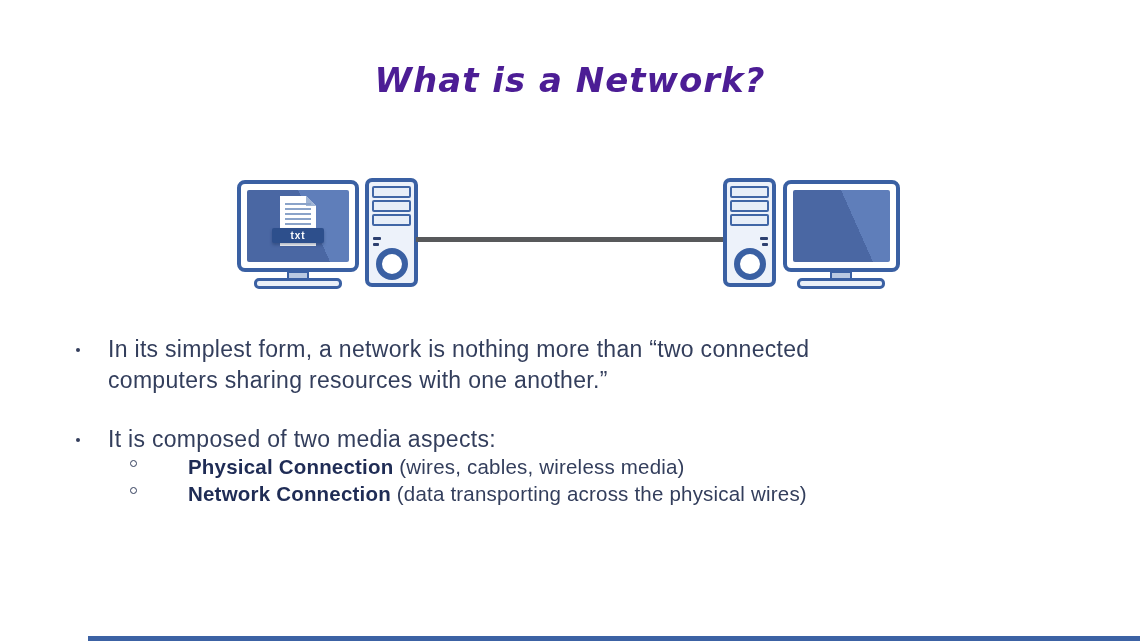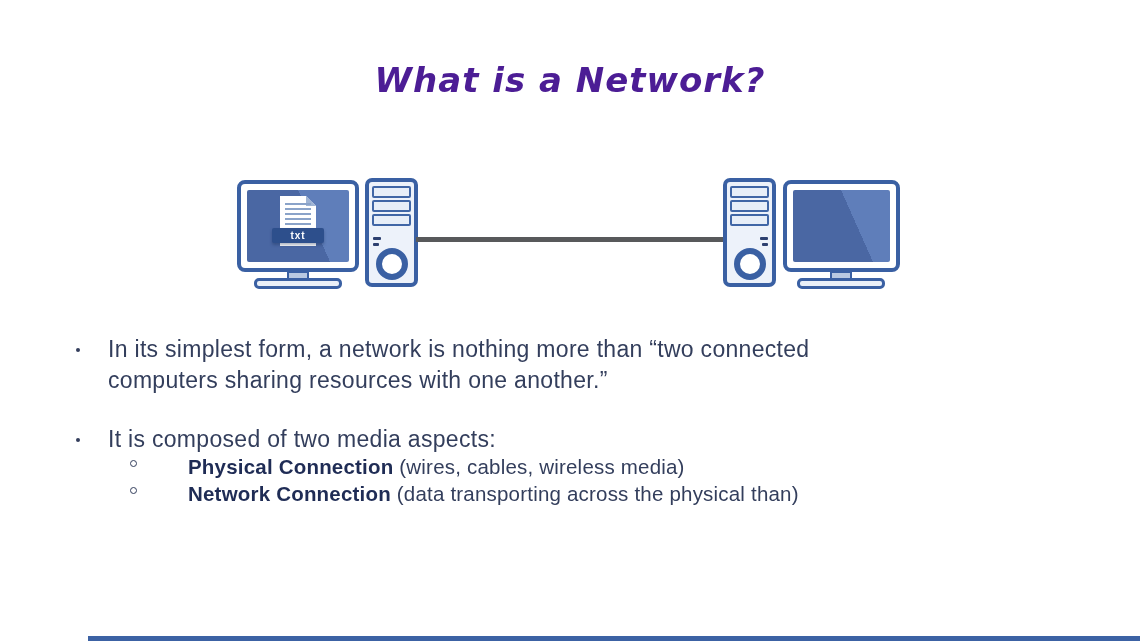--- a/index.html
+++ b/index.html
@@ -167,20 +167,20 @@
     <span class="b-dot dot2"></span>
     <div class="b-text b2 body-text">It is composed of two media aspects:</div>
 
     <span class="sub-circle sc1"></span>
     <div class="sub-text st1">
       <span class="sub-bold">Physical Connection</span><span class="sub-rest"> (wires, cables, wireless media)</span>
     </div>
 
     <span class="sub-circle sc2"></span>
     <div class="sub-text st2">
-      <span class="sub-bold">Network Connection</span><span class="sub-rest"> (data transporting across the physical than)</span>
+      <span class="sub-bold">Network Connection</span><span class="sub-rest"> (data transporting across the physical wires)</span>
     </div>
 
   </div>
 
   <div class="accent-bar"></div>
 
 </div>
 
 </body></html>

